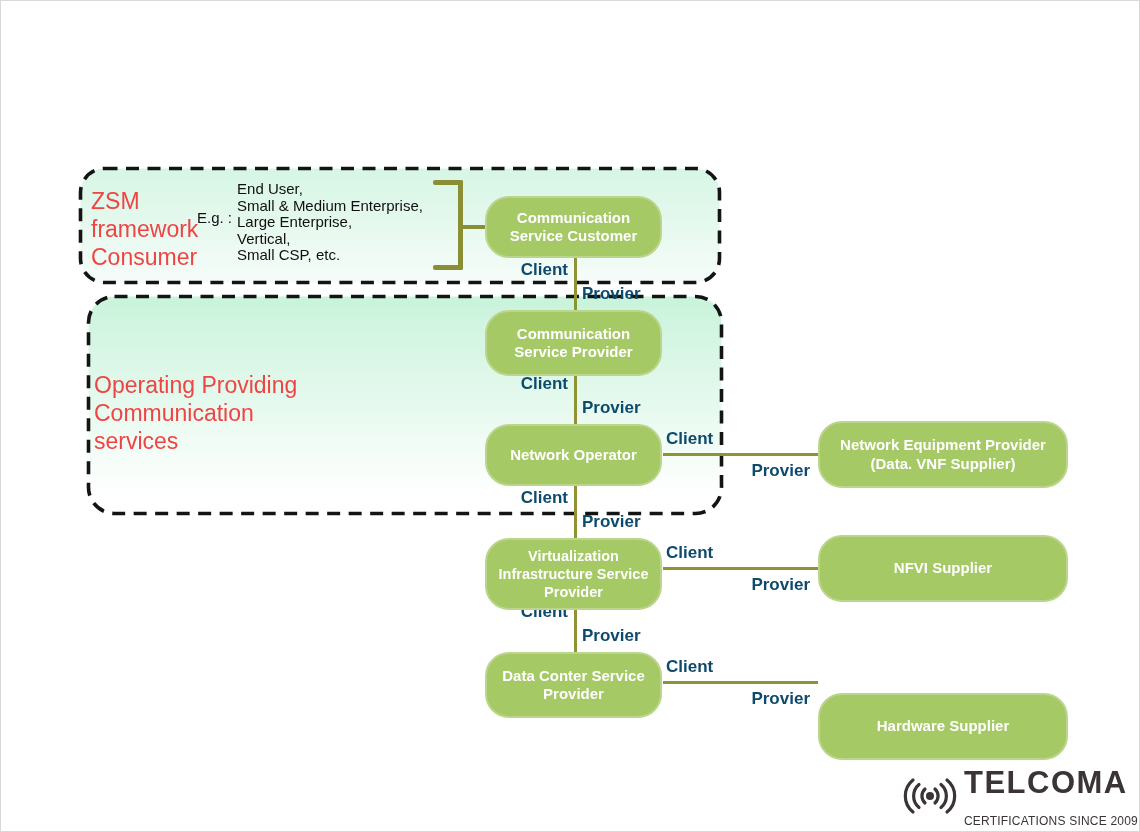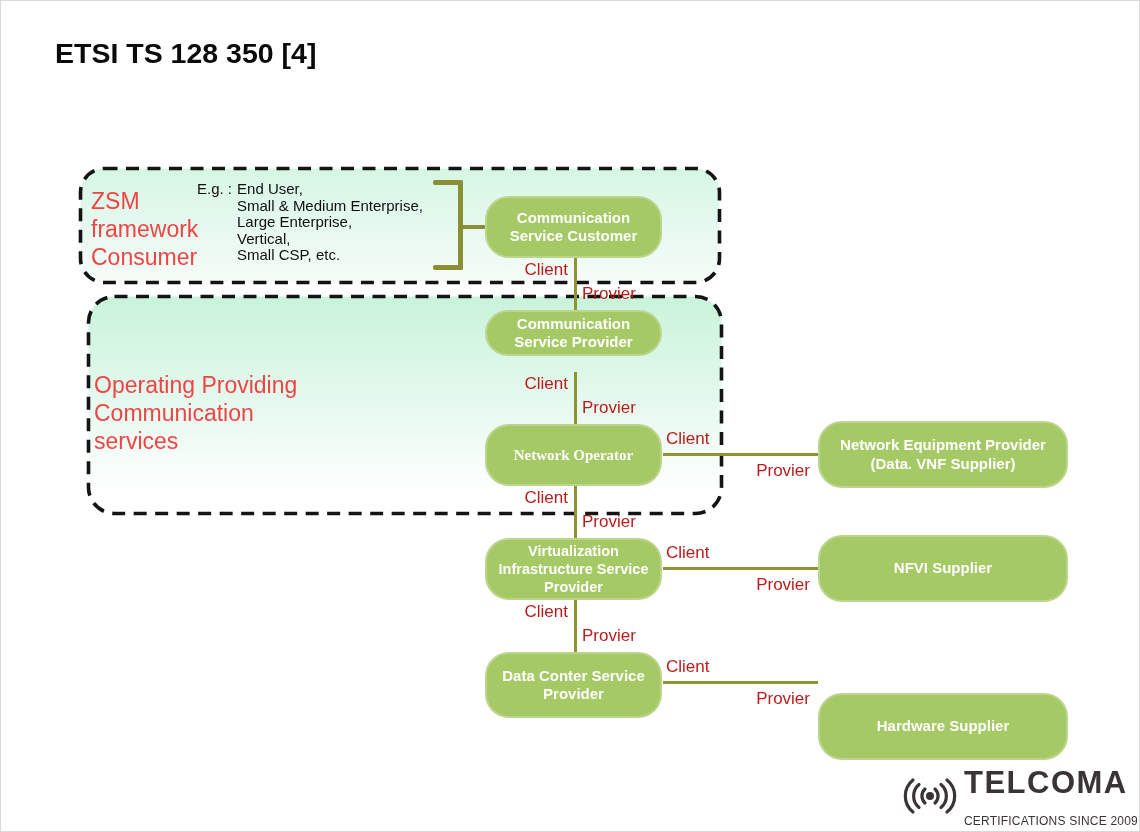--- a/index.html
+++ b/index.html
@@ -13,46 +13,45 @@
     left:55px;top:35px;width:1080px;
     font-size:28.5px;font-weight:700;line-height:37px;color:#0a0a0a;letter-spacing:0px;
   }
   .group-label{
     font-size:23px;font-weight:500;line-height:28px;color:#ef4444;
   }
   .examples{
     left:197px;top:181px;display:flex;align-items:flex-start;
     font-size:15px;line-height:16.6px;font-weight:500;color:#101010;
   }
-  .examples .prefix{margin-right:5px;white-space:nowrap;}
+  .examples .prefix{margin-right:5px;white-space:nowrap;margin-top:29px;}
   .node{
     box-sizing:border-box;display:flex;align-items:center;justify-content:center;text-align:center;
     background:#a4c965;border:2px solid #bcd58c;border-radius:24px;
     color:#ffffff;font-size:15px;font-weight:600;line-height:18.5px;padding:11px 8px;
   }
   .node.small{font-size:14.5px;line-height:18px;padding:2px 3px;}
   .edge-v{width:3px;background:#8e9434;left:574px;}
   .edge-h{height:3px;background:#8e9434;left:663px;width:155px;}
-  .edge-label{font-size:17px;font-weight:400;color:#b91c1c;line-height:20px;white-space:nowrap;}
+  .edge-label{font-size:17px;font-weight:700;color:#0c4a6e;line-height:20px;white-space:nowrap;}
   .lbl-client-chain{left:448px;width:120px;text-align:right;}
   .lbl-provider-chain{left:582px;}
   .lbl-client-side{left:666px;}
   .lbl-provider-side{left:690px;width:120px;text-align:right;}
   .bracket{background:#8a8f35;border-radius:2px;}
   .logo{left:902px;top:768px;display:flex;align-items:center;gap:6px;color:#3a3534;}
   .logo-name{font-size:31px;font-weight:800;letter-spacing:1.5px;line-height:30px;}
   .logo-tagline{font-size:12px;font-weight:500;letter-spacing:0.2px;margin-top:16px;}
 </style>
 </head>
 <body>
 
 <div id="canvas">
 
   <div class="abs title">
-    <div>ETSI TS 128 350 [4]</div>
   </div>
 
   <svg class="abs" style="left:78px;top:166px;" width="644" height="120">
     <defs>
       <linearGradient id="g1" x1="0" y1="0" x2="0" y2="1">
         <stop offset="0" stop-color="#d6f6e4"></stop>
         <stop offset="1" stop-color="#f6fcf9"></stop>
       </linearGradient>
     </defs>
     <rect x="2.5" y="2.5" width="639" height="114" rx="24" fill="url(#g1)" stroke="#141414" stroke-width="3.6" stroke-dasharray="13 8.5"></rect>
@@ -109,23 +108,23 @@
   <div class="abs edge-label lbl-provider-chain" style="top:626px;">Provier</div>
 
   <div class="abs edge-label lbl-client-side" style="top:429px;">Client</div>
   <div class="abs edge-label lbl-provider-side" style="top:461px;">Provier</div>
   <div class="abs edge-label lbl-client-side" style="top:543px;">Client</div>
   <div class="abs edge-label lbl-provider-side" style="top:575px;">Provier</div>
   <div class="abs edge-label lbl-client-side" style="top:657px;">Client</div>
   <div class="abs edge-label lbl-provider-side" style="top:689px;">Provier</div>
 
   <div class="abs node" style="left:485px;top:196px;width:177px;height:62px;">Communication Service Customer</div>
-  <div class="abs node" style="left:485px;top:310px;width:177px;height:46px;">Communication Service Provider</div>
-  <div class="abs node" style="left:485px;top:424px;width:177px;height:62px;font-family:Liberation Serif, serif;">Network Operator</div>
-  <div class="abs node small" style="left:485px;top:538px;width:177px;height:62px;">Virtualization Infrastructure Service Provider</div>
+  <div class="abs node" style="left:485px;top:310px;width:177px;height:66px;">Communication Service Provider</div>
+  <div class="abs node" style="left:485px;top:424px;width:177px;height:62px;">Network Operator</div>
+  <div class="abs node small" style="left:485px;top:538px;width:177px;height:72px;">Virtualization Infrastructure Service Provider</div>
   <div class="abs node" style="left:485px;top:652px;width:177px;height:66px;">Data Conter Service Provider</div>
 
   <div class="abs node" style="left:818px;top:421px;width:250px;height:67px;">Network Equipment Provider (Data. VNF Supplier)</div>
   <div class="abs node" style="left:818px;top:535px;width:250px;height:67px;">NFVI Supplier</div>
   <div class="abs node" style="left:818px;top:649px;width:250px;height:67px;margin-top:44px;">Hardware Supplier</div>
 
   <div class="abs logo">
     <span>
       <svg width="56" height="46" viewBox="0 0 56 46" fill="none">
         <circle cx="28" cy="23" r="4" fill="#3a3534"></circle>

